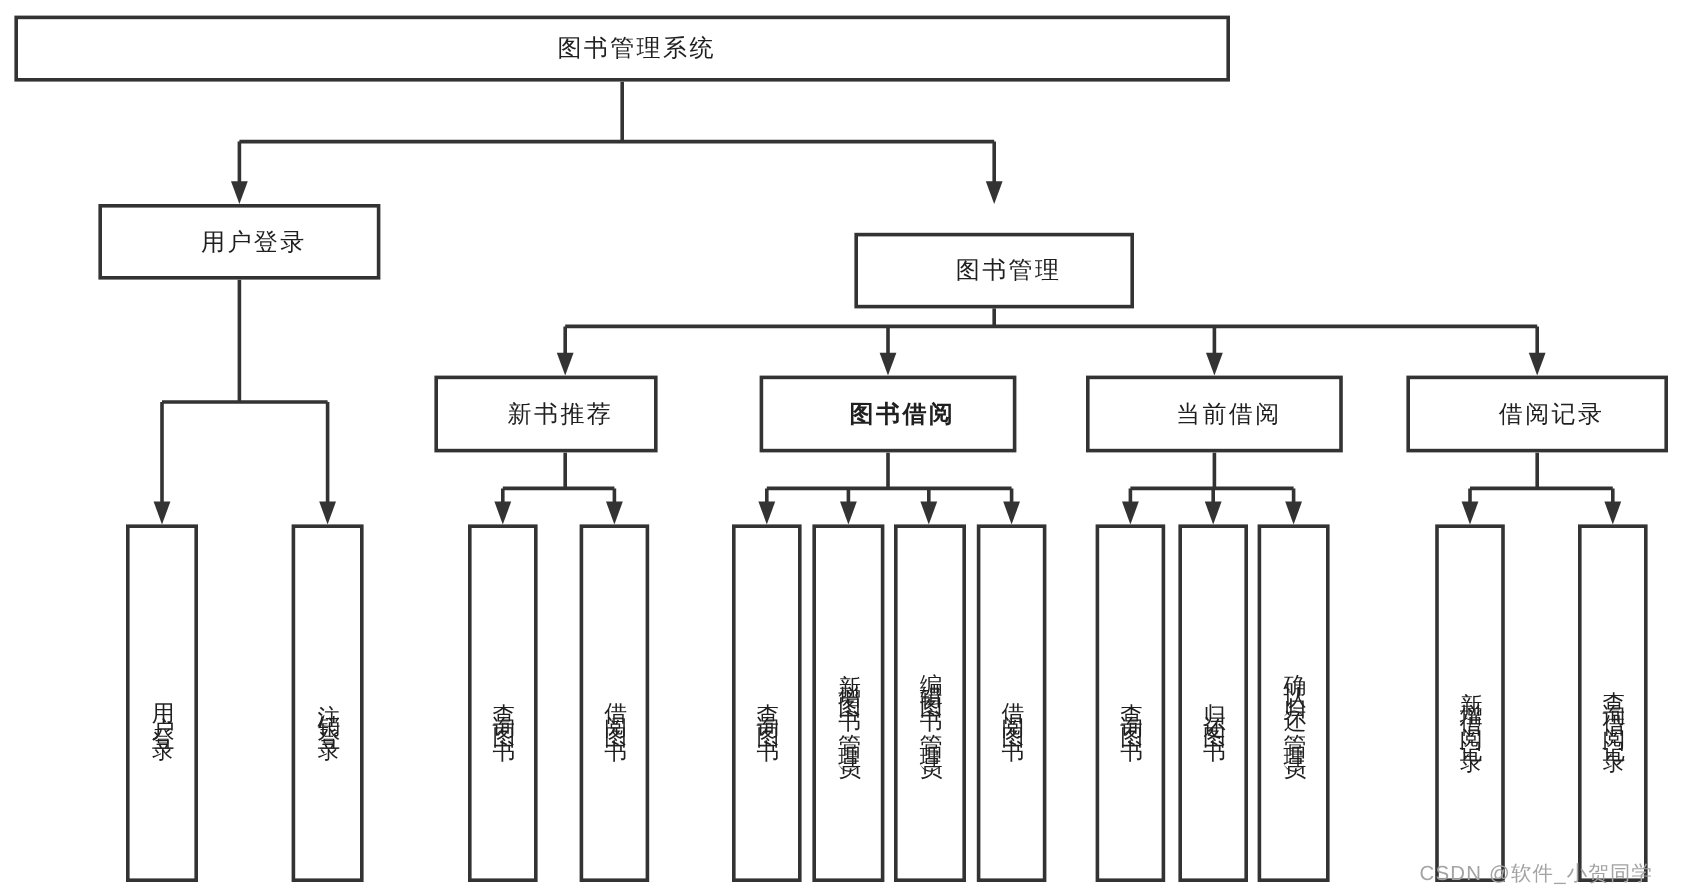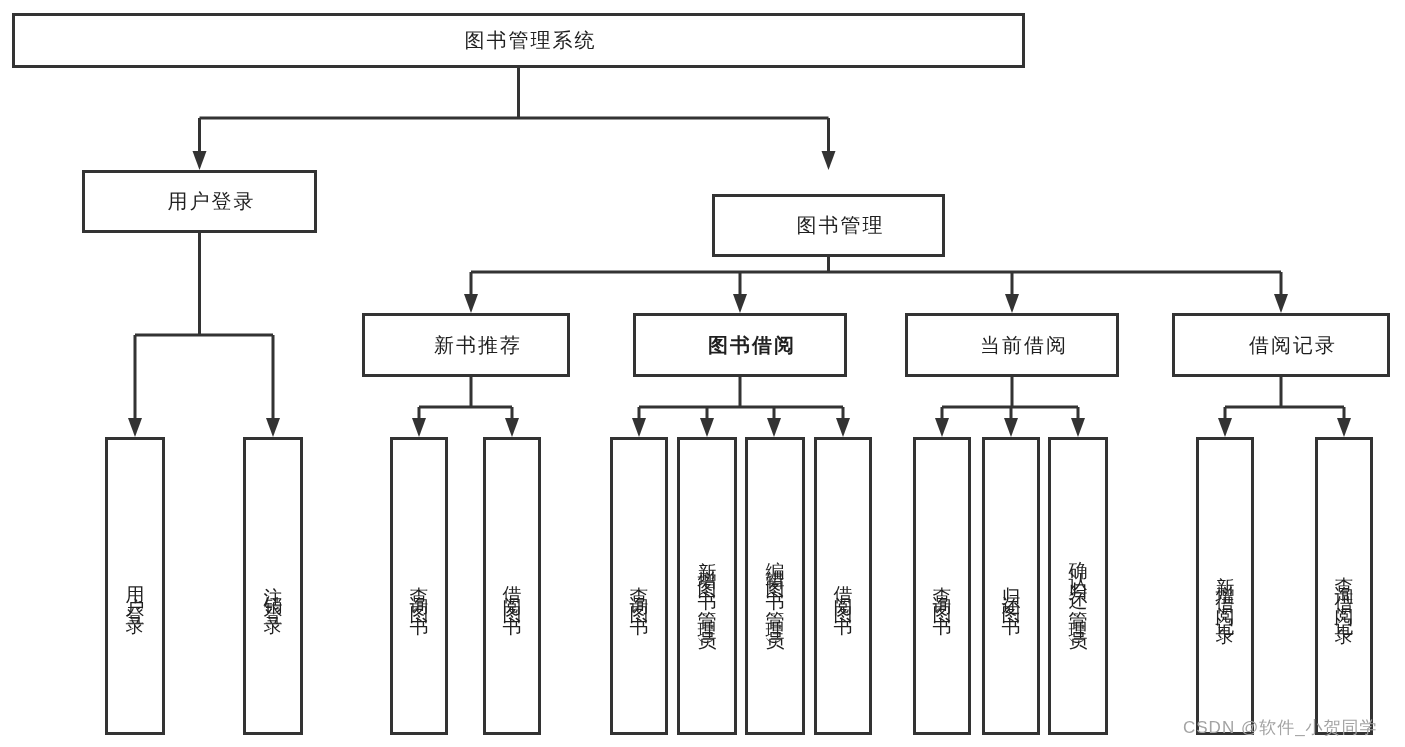--- a/index.html
+++ b/index.html
@@ -87,21 +87,21 @@
       <polygon points="1218,418 1232,418 1225,437"></polygon>
       <polygon points="1337,418 1351,418 1344,437"></polygon>
     </g>
   </svg>
 
   <div class="box h-box" style="left:12px; top:13px; width:1013px; height:55px;">图书管理系统</div>
 
   <div class="box h-box" style="left:82px; top:170px; width:235px; height:63px;">用户登录</div>
   <div class="box h-box" style="left:712px; top:170px; width:233px; height:63px;margin-top:24px;">图书管理</div>
 
-  <div class="box h-box" style="left:362px; top:313px; width:208px; height:64px;">新书推荐</div>
+  <div class="box h-box" style="left:362px; top:313px; width:186px; height:64px;">新书推荐</div>
   <div class="box h-box" style="left:633px; top:313px; width:214px; height:64px;font-weight:bold;">图书借阅</div>
   <div class="box h-box" style="left:905px; top:313px; width:214px; height:64px;">当前借阅</div>
   <div class="box h-box" style="left:1172px; top:313px; width:218px; height:64px;">借阅记录</div>
 
   <div class="box v-box" style="left:105px; top:437px; width:60px; height:298px;">
     <span class="vtext">用户登录</span>
   </div>
   <div class="box v-box" style="left:243px; top:437px; width:60px; height:298px;">
     <span class="vtext">注销登录</span>
   </div>

